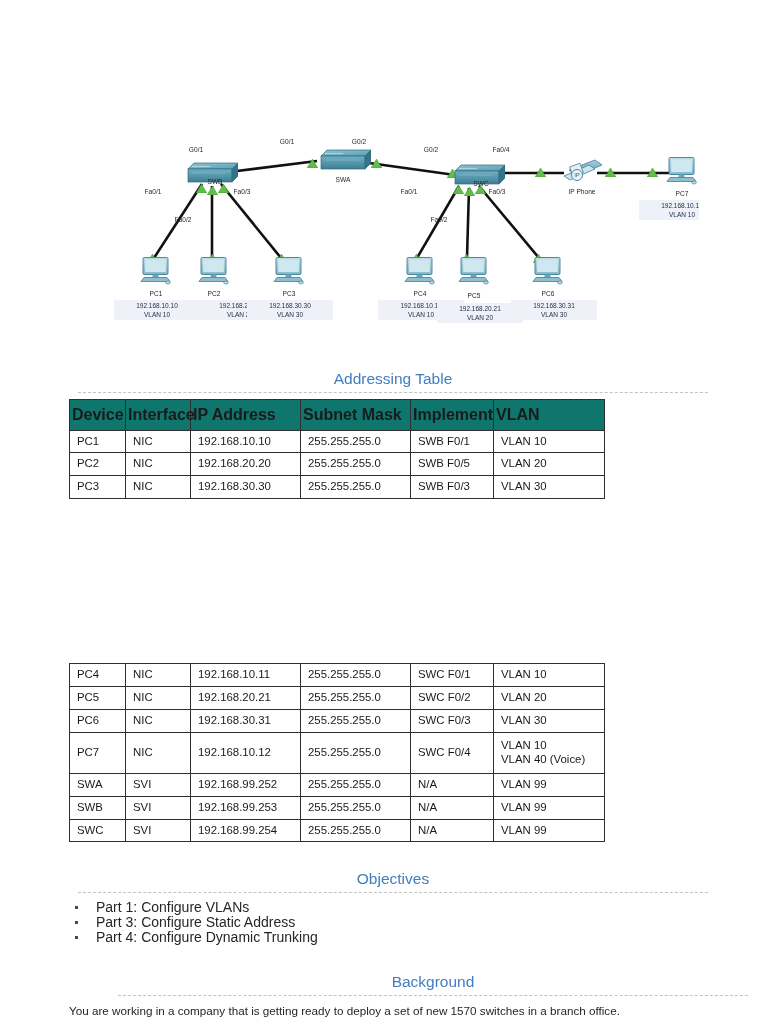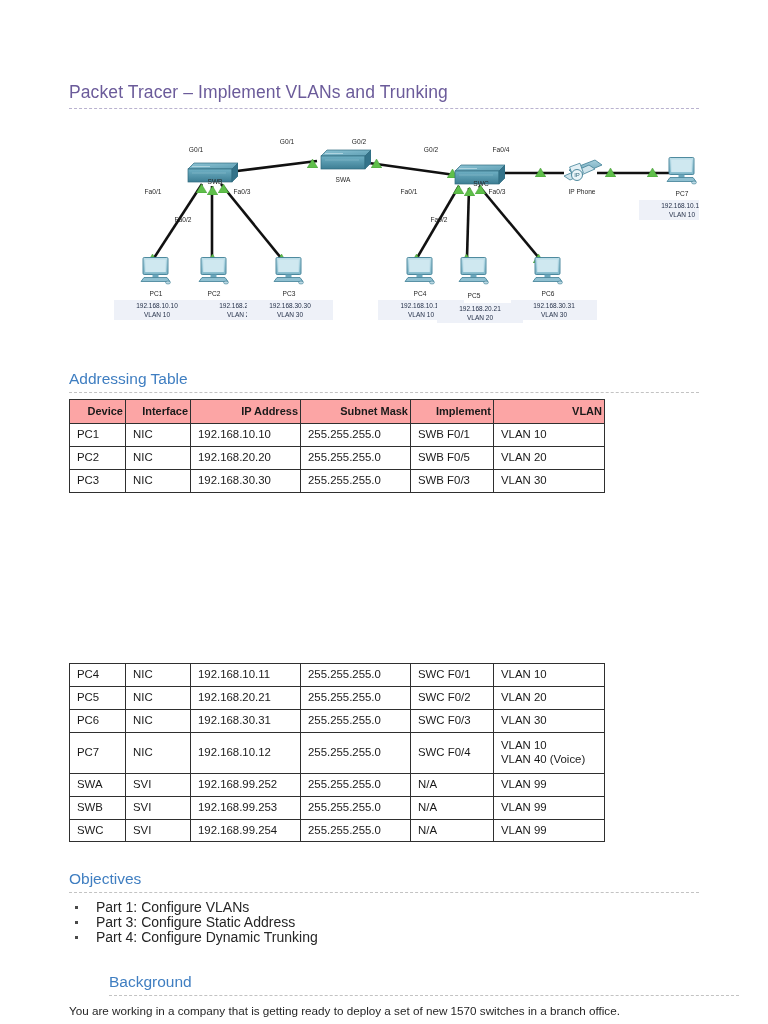--- a/index.html
+++ b/index.html
@@ -33,28 +33,29 @@
     font-weight: 400;
     color: #6b5b9a;
     letter-spacing: 0.1px;
     border-bottom: 1px dashed #b9b2cf;
     padding-bottom: 5px;
     white-space: nowrap;
   }
 
   .sec-head {
     position: absolute;
-    left: 69px;
+    left: 78px;
     width: 630px;
     font-size: 15.5px;
     font-weight: 400;
     color: #3f7ec1;
     border-bottom: 1px dashed #c3c3c3;
     padding-bottom: 4px;
     white-space: nowrap;
+    text-align: center;
   }
   .sec-head.addressing { top: 370px; }
   .sec-head.objectives { top: 870px; }
   .sec-head.background { top: 973px; margin-left: 40px; }
 
   
   .topology {
     position: absolute;
     left: 69px;
     top: 128px;
@@ -97,24 +98,24 @@
   table.addr th,
   table.addr td {
     border: 1px solid #2f2f2f;
     padding: 4px 7px;
     text-align: left;
     color: #1a1a1a;
     vertical-align: middle;
     line-height: 1.22;
   }
   table.addr th {
-    background: #fca5a5;
+    background: #0f766e;
     font-weight: bold;
-    text-align: right;
-    font-size: 11px;
+    text-align: left;
+    font-size: 16px;
     padding: 5px 2px;
   }
   
   col.c-device { width: 56px; }
   col.c-iface  { width: 65px; }
   col.c-ip     { width: 110px; }
   col.c-mask   { width: 110px; }
   col.c-swport { width: 83px; }
   col.c-vlan   { width: 111px; }
 
@@ -156,21 +157,20 @@
     color: #262626;
     line-height: 16px;
   }
   .body-text.bg-para { top: 1003px; }
 </style>
 </head>
 <body>
 
 <div class="page">
 
-  <div class="doc-title">Packet Tracer – Implement VLANs and Trunking</div>
 
   <div class="topology">
     <svg width="630" height="218" viewBox="0 0 630 218" xmlns="http://www.w3.org/2000/svg">
       <defs>
         <linearGradient id="swGrad" x1="0" y1="0" x2="0" y2="1">
           <stop offset="0%" stop-color="#6fb0c4"></stop>
           <stop offset="100%" stop-color="#3d7e94"></stop>
         </linearGradient>
         <linearGradient id="swTop" x1="0" y1="0" x2="1" y2="1">
           <stop offset="0%" stop-color="#8cc3d4"></stop>

